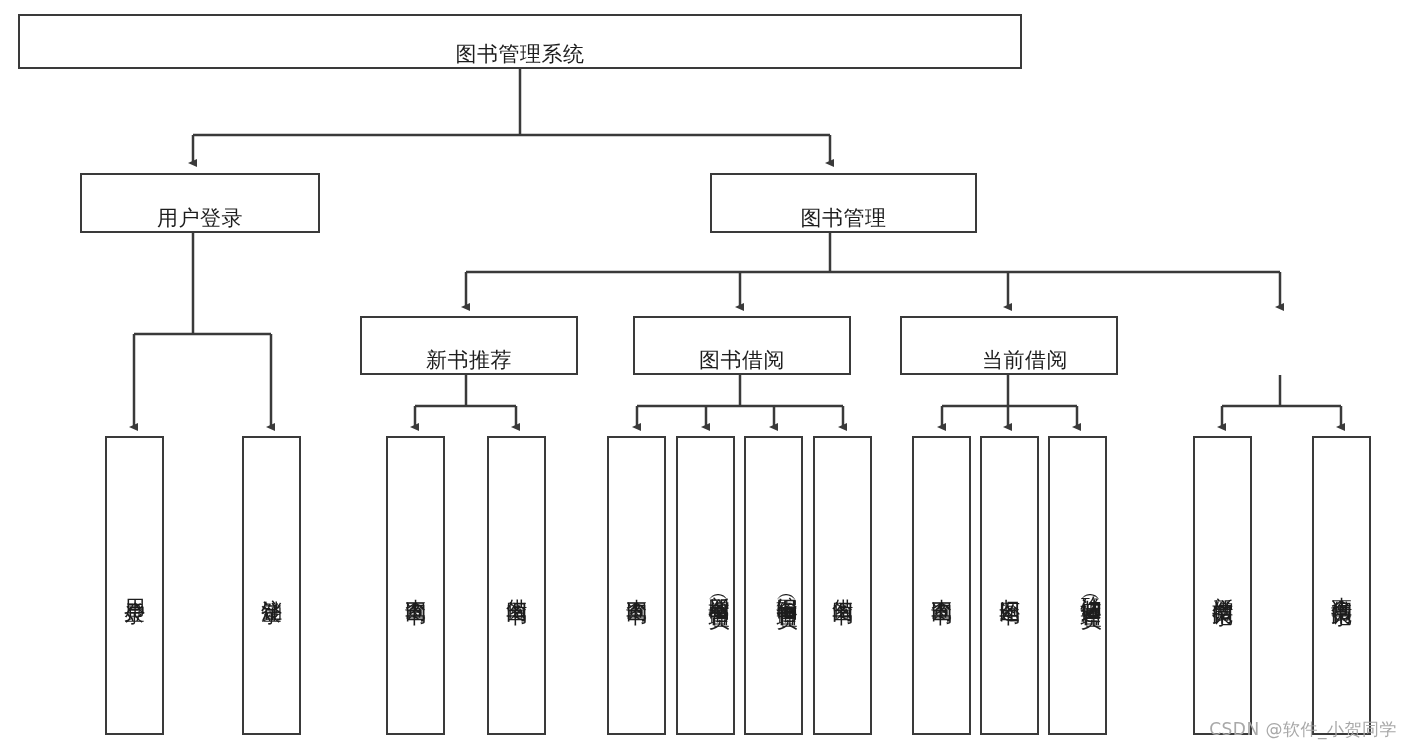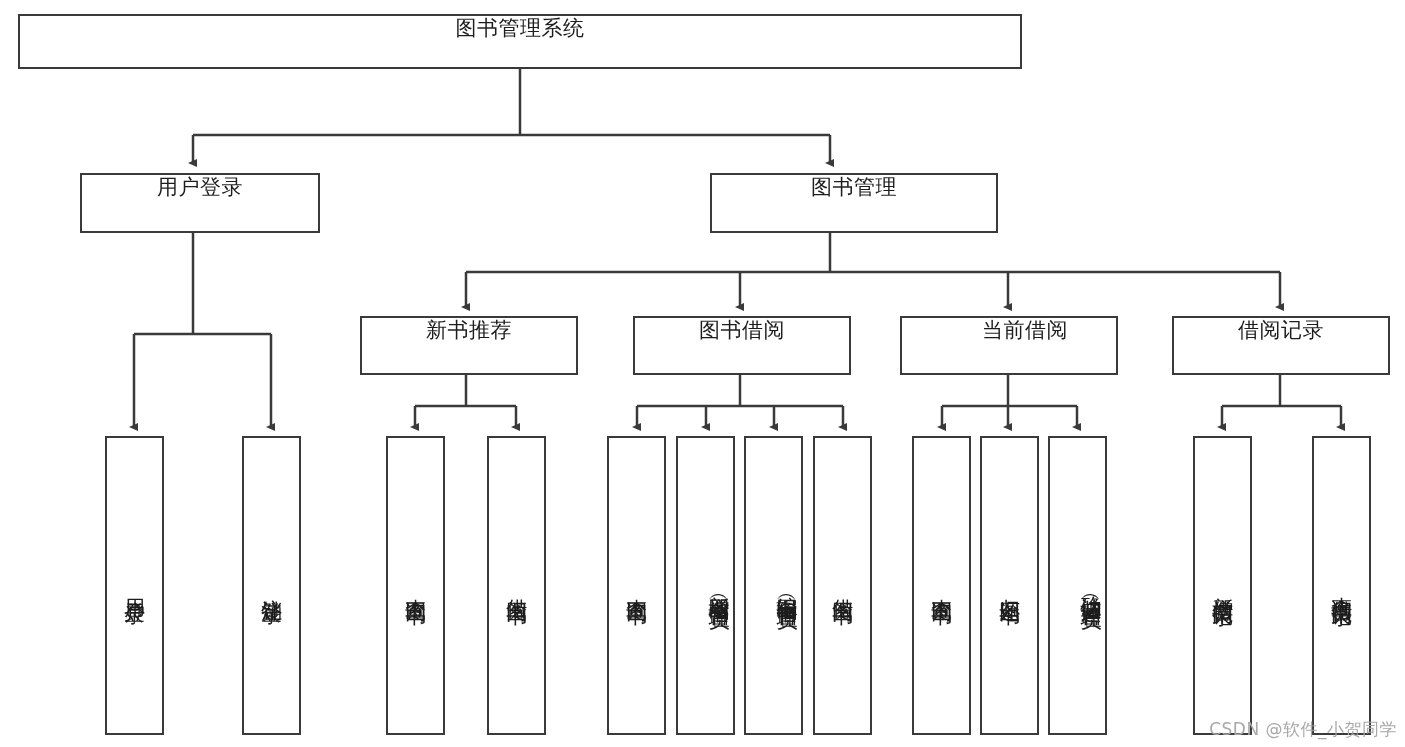--- a/index.html
+++ b/index.html
@@ -23,21 +23,21 @@
     width: 1405px;
     height: 747px;
     pointer-events: none;
   }
   .node {
     position: absolute;
     box-sizing: border-box;
     border: 2px solid #3a3a3a;
     background: #ffffff;
     display: flex;
-    align-items: flex-start;
+    align-items: flex-end;
     justify-content: center;
     color: #1d1d1d;
   }
   .node-h {
     font-size: 21px;
     line-height: 1.2;
     letter-spacing: 0.5px;
     white-space: nowrap;
   }
   .node-v {
@@ -123,35 +123,32 @@
     </g>
   </svg>
 
   <div class="node node-h" style="left:18px; top:14px; width:1004px; height:55px;">
     <span>图书管理系统</span>
   </div>
 
   <div class="node node-h" style="left:80px; top:173px; width:240px; height:60px;">
     <span>用户登录</span>
   </div>
-  <div class="node node-h" style="left:710px; top:173px; width:288px; height:60px;">
+  <div class="node node-h" style="left:710px; top:173px; width:267px; height:60px;">
     <span>图书管理</span>
   </div>
 
   <div class="node node-h" style="left:633px; top:316px; width:218px; height:59px;">
     <span>图书借阅</span>
   </div>
   <div class="node node-h" style="left:360px; top:316px; width:218px; height:59px;">
     <span>新书推荐</span>
   </div>
   <div class="node node-h" style="left:900px; top:316px; width:218px; height:59px;padding-left:32px;">
     <span>当前借阅</span>
-  </div>
-  <div class="node node-h" style="left:1172px; top:316px; width:218px; height:59px;">
-    <span>借阅记录</span>
   </div>
 
   <div class="node node-v vmid" style="left:105px; top:436px; width:59px; height:299px;">
     <span>用户登录</span>
   </div>
   <div class="node node-v vmid" style="left:242px; top:436px; width:59px; height:299px;">
     <span>注销登录</span>
   </div>
 
   <div class="node node-v vmid" style="left:386px; top:436px; width:59px; height:299px;">

